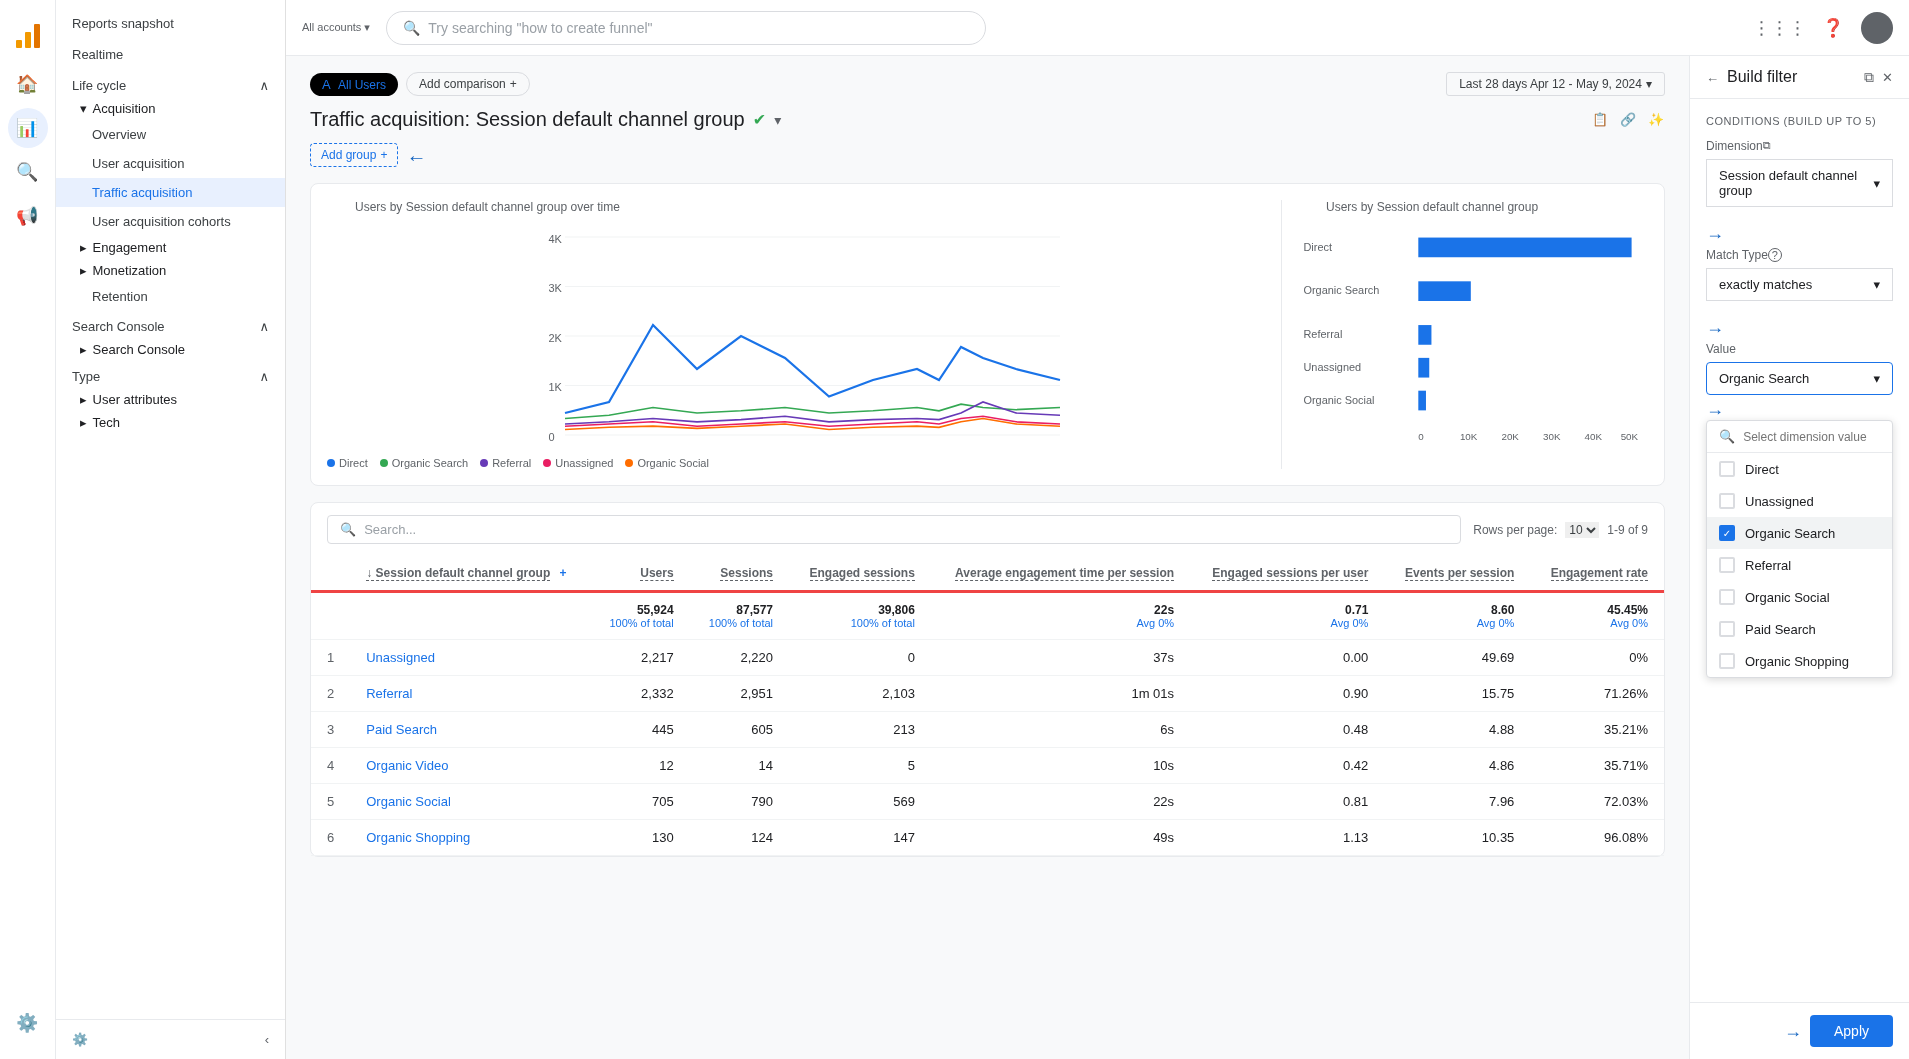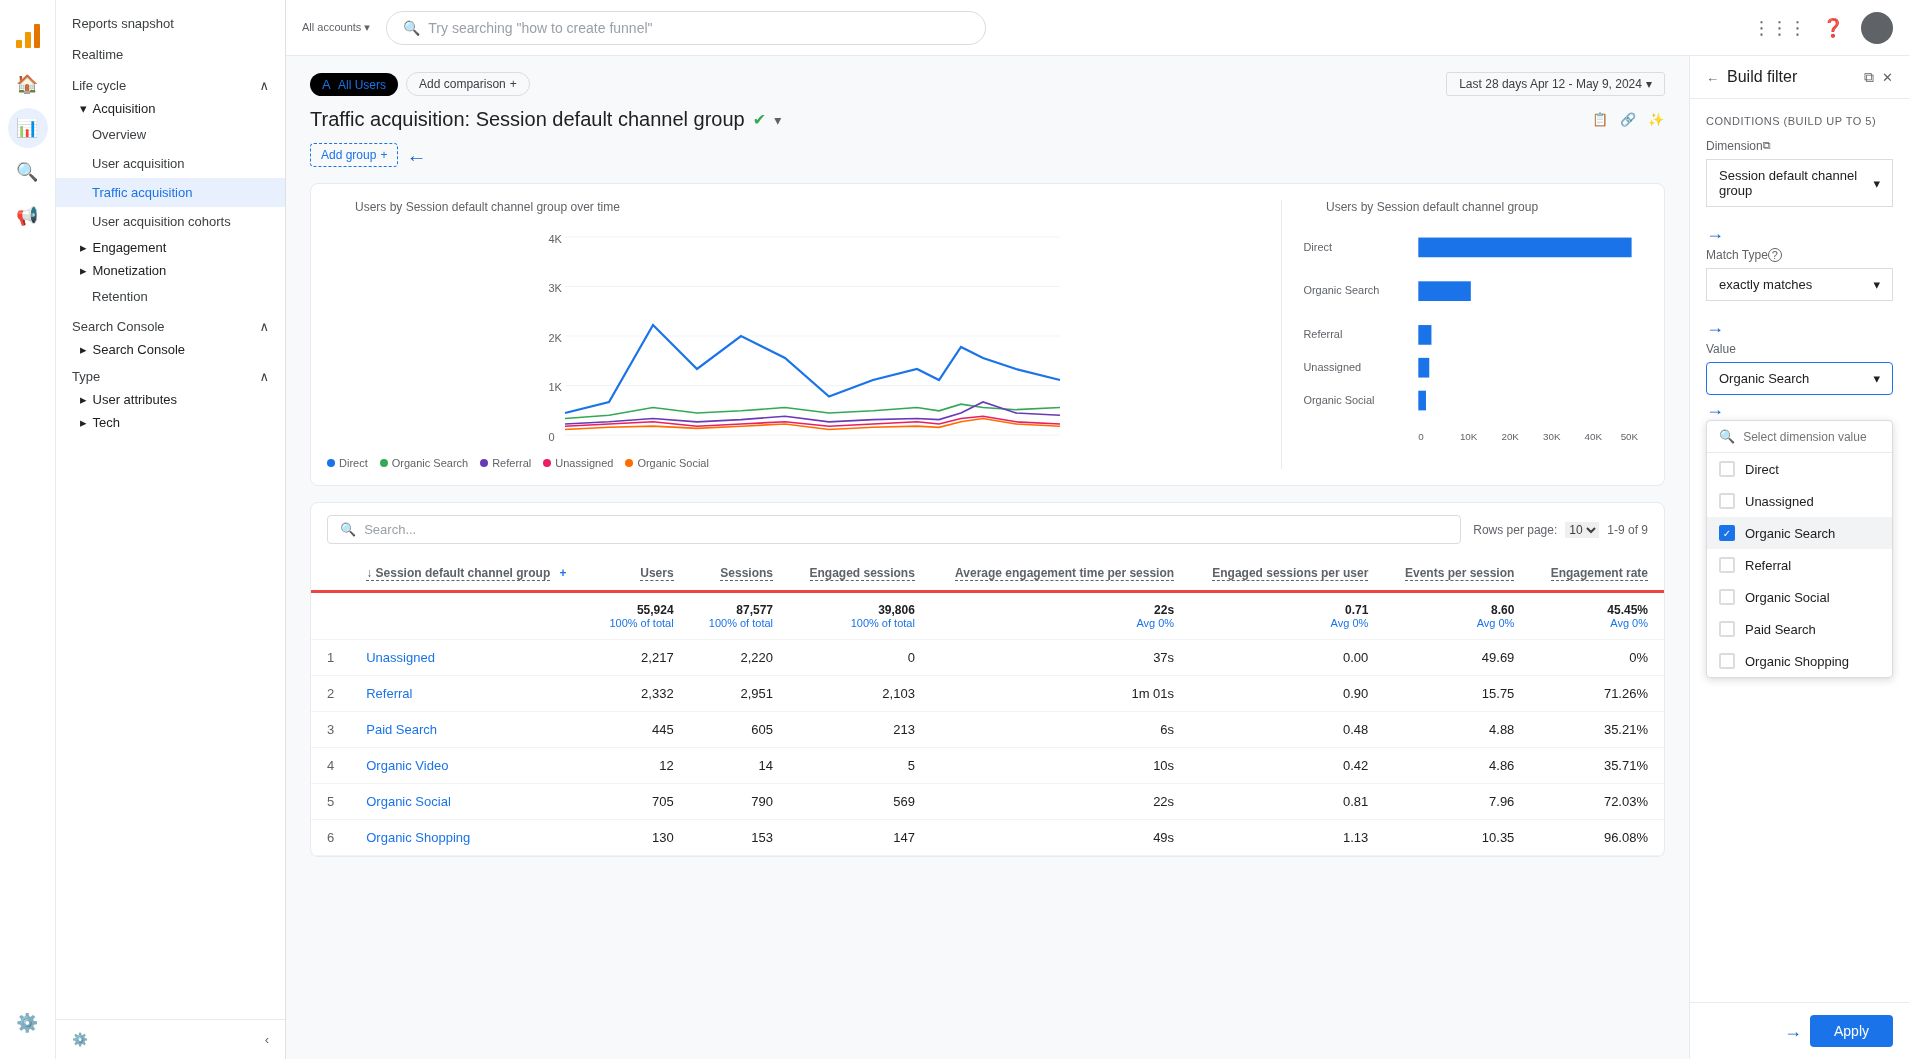--- a/index.html
+++ b/index.html
@@ -439,21 +439,21 @@
       <td>569</td>
       <td>22s</td>
       <td>0.81</td>
       <td>7.96</td>
       <td>72.03%</td>
     </tr>
               <tr>
       <td>6</td>
       <td>Organic Shopping</td>
       <td>130</td>
-      <td>153</td>
+      <td>124</td>
       <td>147</td>
       <td>49s</td>
       <td>1.13</td>
       <td>10.35</td>
       <td>96.08%</td>
     </tr>
             </tbody>
         </table>
       </div>
 

